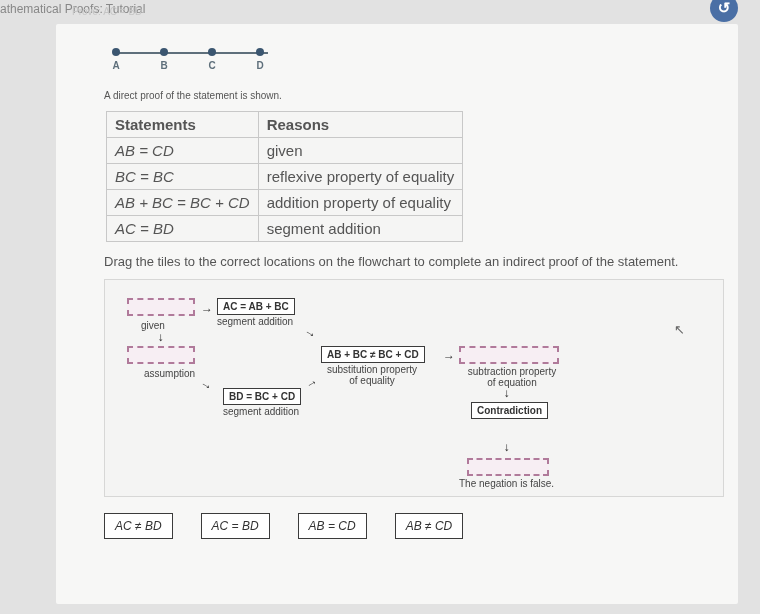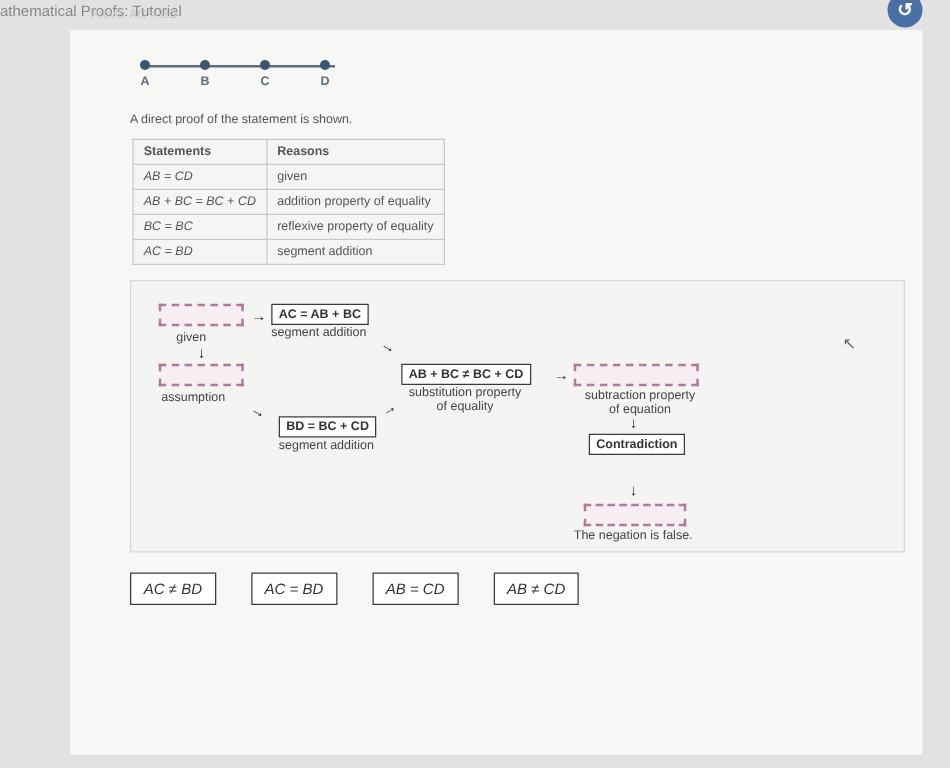--- a/index.html
+++ b/index.html
@@ -7,21 +7,21 @@
 .header{height:20px;display:flex;align-items:flex-start;padding-left:0;position:relative}
 .header .crumb{color:#888;font-size:12px;margin-top:2px}
 .ghost{color:#c5c5c5;font-size:10px;position:absolute;left:72px;top:6px}
 .back-btn{position:absolute;top:-6px;right:22px;width:28px;height:28px;border-radius:50%;background:#4a6fa5;color:#fff;display:flex;align-items:center;justify-content:center;font-size:15px;font-weight:bold;cursor:pointer}
 .panel{background:#f7f7f6;margin:4px 22px 0 56px;min-height:580px;padding:12px 18px 18px 50px;position:relative;border-radius:2px}
 .numline{position:relative;height:36px;width:170px;margin-left:0px;margin-top:6px}
 .numline .line{position:absolute;top:10px;left:8px;right:8px;height:2px;background:#5e6f7b}
 .numline .pt{position:absolute;top:6px;width:8px;height:8px;border-radius:50%;background:#3b5670}
 .numline .lbl{position:absolute;top:18px;font-size:10px;font-weight:bold;color:#5e6f7b;transform:translateX(-50%)}
 .intro{font-size:10px;color:#555;margin:12px 0 10px -2px}
-.proof-table{border-collapse:collapse;font-size:10px;color:#555;margin-bottom:12px}
+.proof-table{border-collapse:collapse;font-size:15px;color:#555;margin-bottom:12px}
 .proof-table th,.proof-table td{border:1px solid #c8c8c8;padding:4px 8px;text-align:left;background:#f5f5f4}
 .proof-table th{font-weight:600}
 .instr{font-size:13px;color:#555;margin:8px 0 10px -2px}
 
 .flow{position:relative;border:1px solid #d7d7d6;background:#f4f4f3;height:218px;margin-left:-2px;margin-right:-4px}
 .slot{position:absolute;border:2px dashed #b07a9a;background:#f7eef3;width:68px;height:18px}
 .node{position:absolute;border:1px solid #3b3b3b;background:#fff;font-size:10px;font-weight:bold;padding:2px 5px;white-space:nowrap;color:#333}
 .cap{position:absolute;font-size:10px;color:#444;line-height:11px;text-align:center}
 .arrow{position:absolute;font-size:12px;color:#2a2a2a;font-weight:bold;line-height:1}
 .arrow.down{transform:rotate(90deg)}
@@ -62,43 +62,44 @@
     <tbody>
         <tr>
       <th>Statements</th>
       <th>Reasons</th>
     </tr>
     <tr>
       <td class="em">AB = CD</td>
       <td>given</td>
     </tr>
     <tr>
+      <td class="em">BC = BC</td>
+      <td>reflexive property of equality</td>
+    </tr>
+    <tr>
       <td class="em">AB + BC = BC + CD</td>
       <td>addition property of equality</td>
-    </tr>
-    <tr>
-      <td class="em">BC = BC</td>
-      <td>reflexive property of equality</td>
     </tr>
     <tr>
       <td class="em">AC = BD</td>
       <td>segment addition</td>
     </tr>
   </tbody>
     </table>
 
+  <div class="instr">Drag the tiles to the correct locations on the flowchart to complete an indirect proof of the statement.</div>
 
   <div class="flow">
     <span class="cursor">↖</span>
 
     <div class="slot" style="left:22px;top:18px"></div>
     <div class="cap" style="left:36px;top:40px">given</div>
     <span class="arrow down" style="left:52px;top:52px">→</span>
     <div class="slot" style="left:22px;top:66px"></div>
-    <div class="cap" style="left:24px;top:88px">assumption</div>
+    <div class="cap" style="left:39px;top:88px">assumption</div>
 
     <span class="arrow" style="left:96px;top:22px">→</span>
     <span class="arrow" style="left:96px;top:98px;transform:rotate(30deg)">→</span>
 
     <div class="node" style="left:112px;top:18px">AC = AB + BC</div>
     <div class="cap" style="left:112px;top:36px">segment addition</div>
 
     <div class="node" style="left:118px;top:108px">BD = BC + CD</div>
     <div class="cap" style="left:118px;top:126px">segment addition</div>
 

